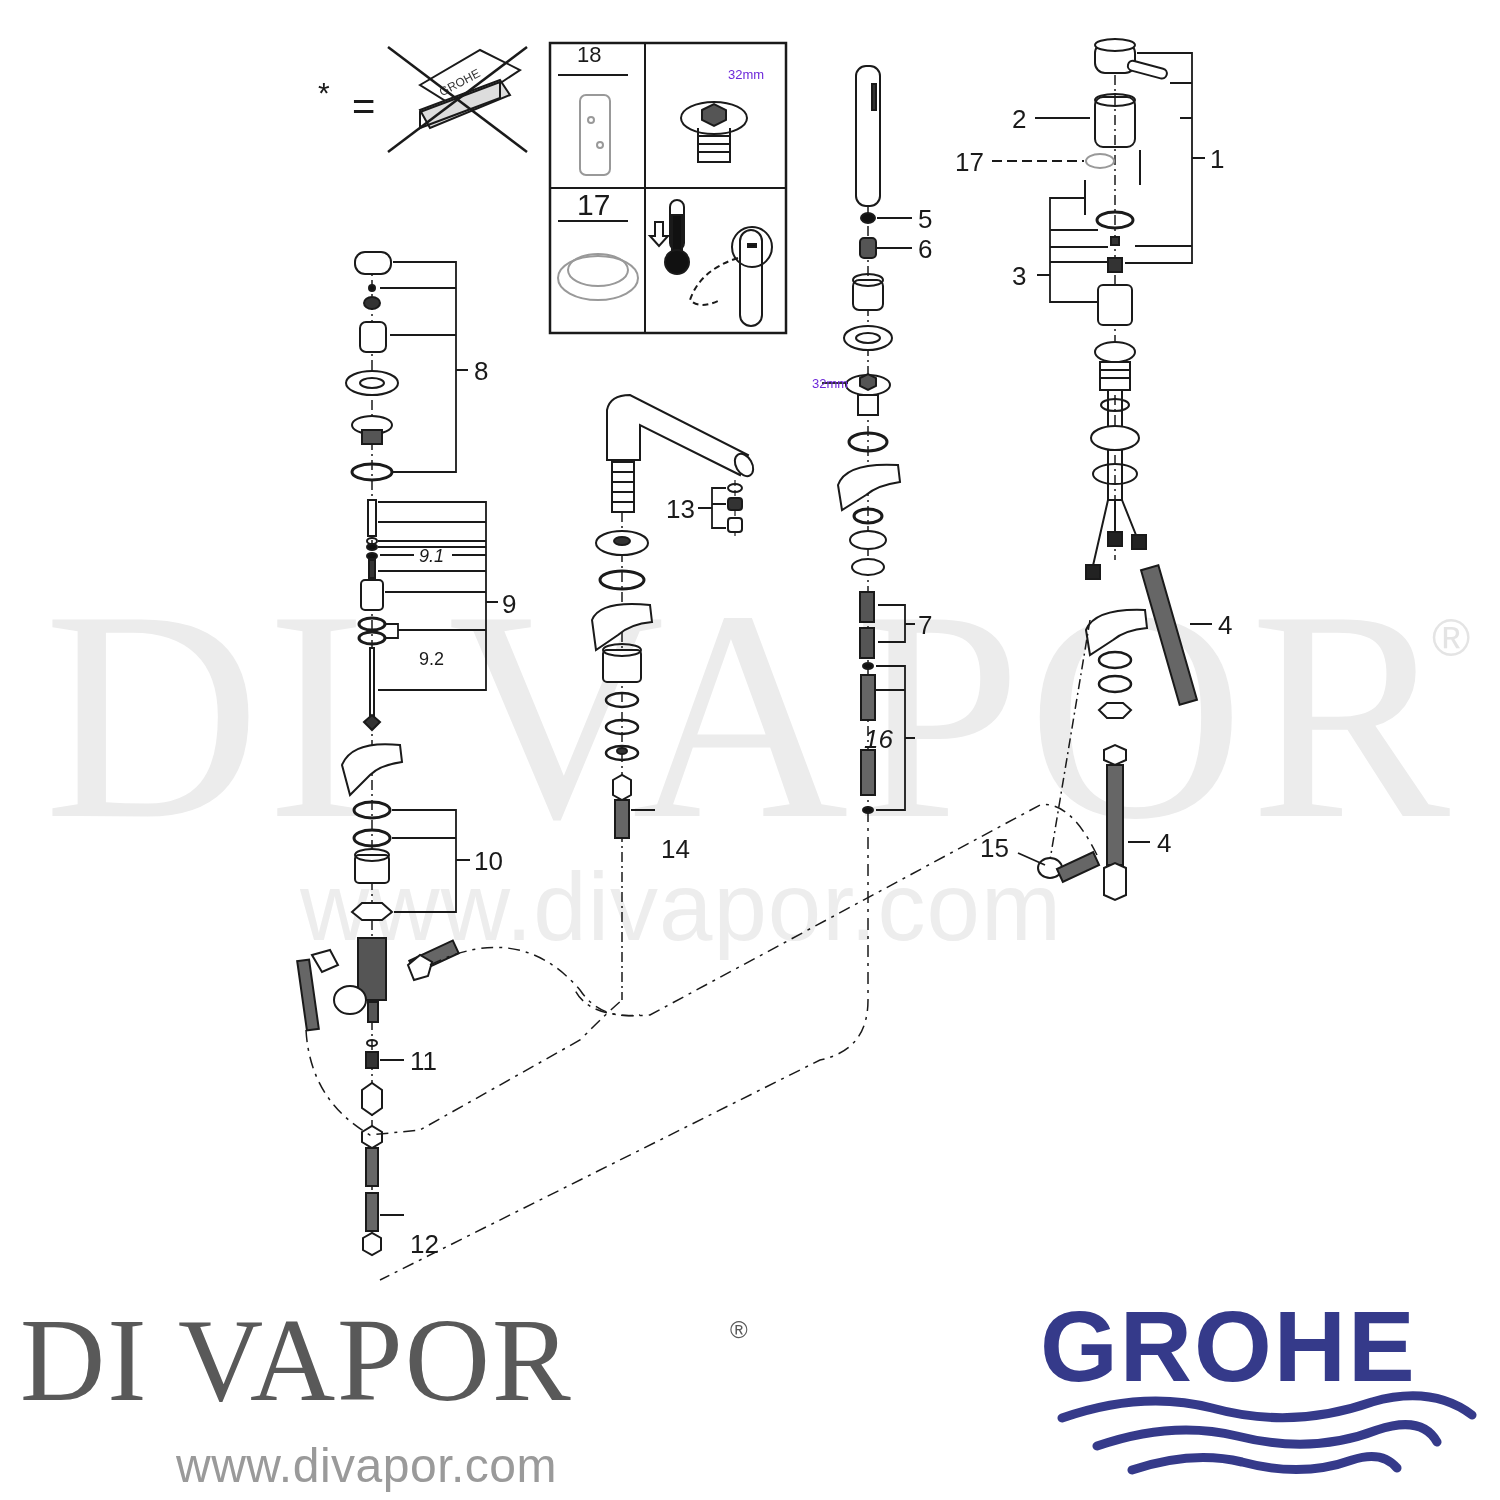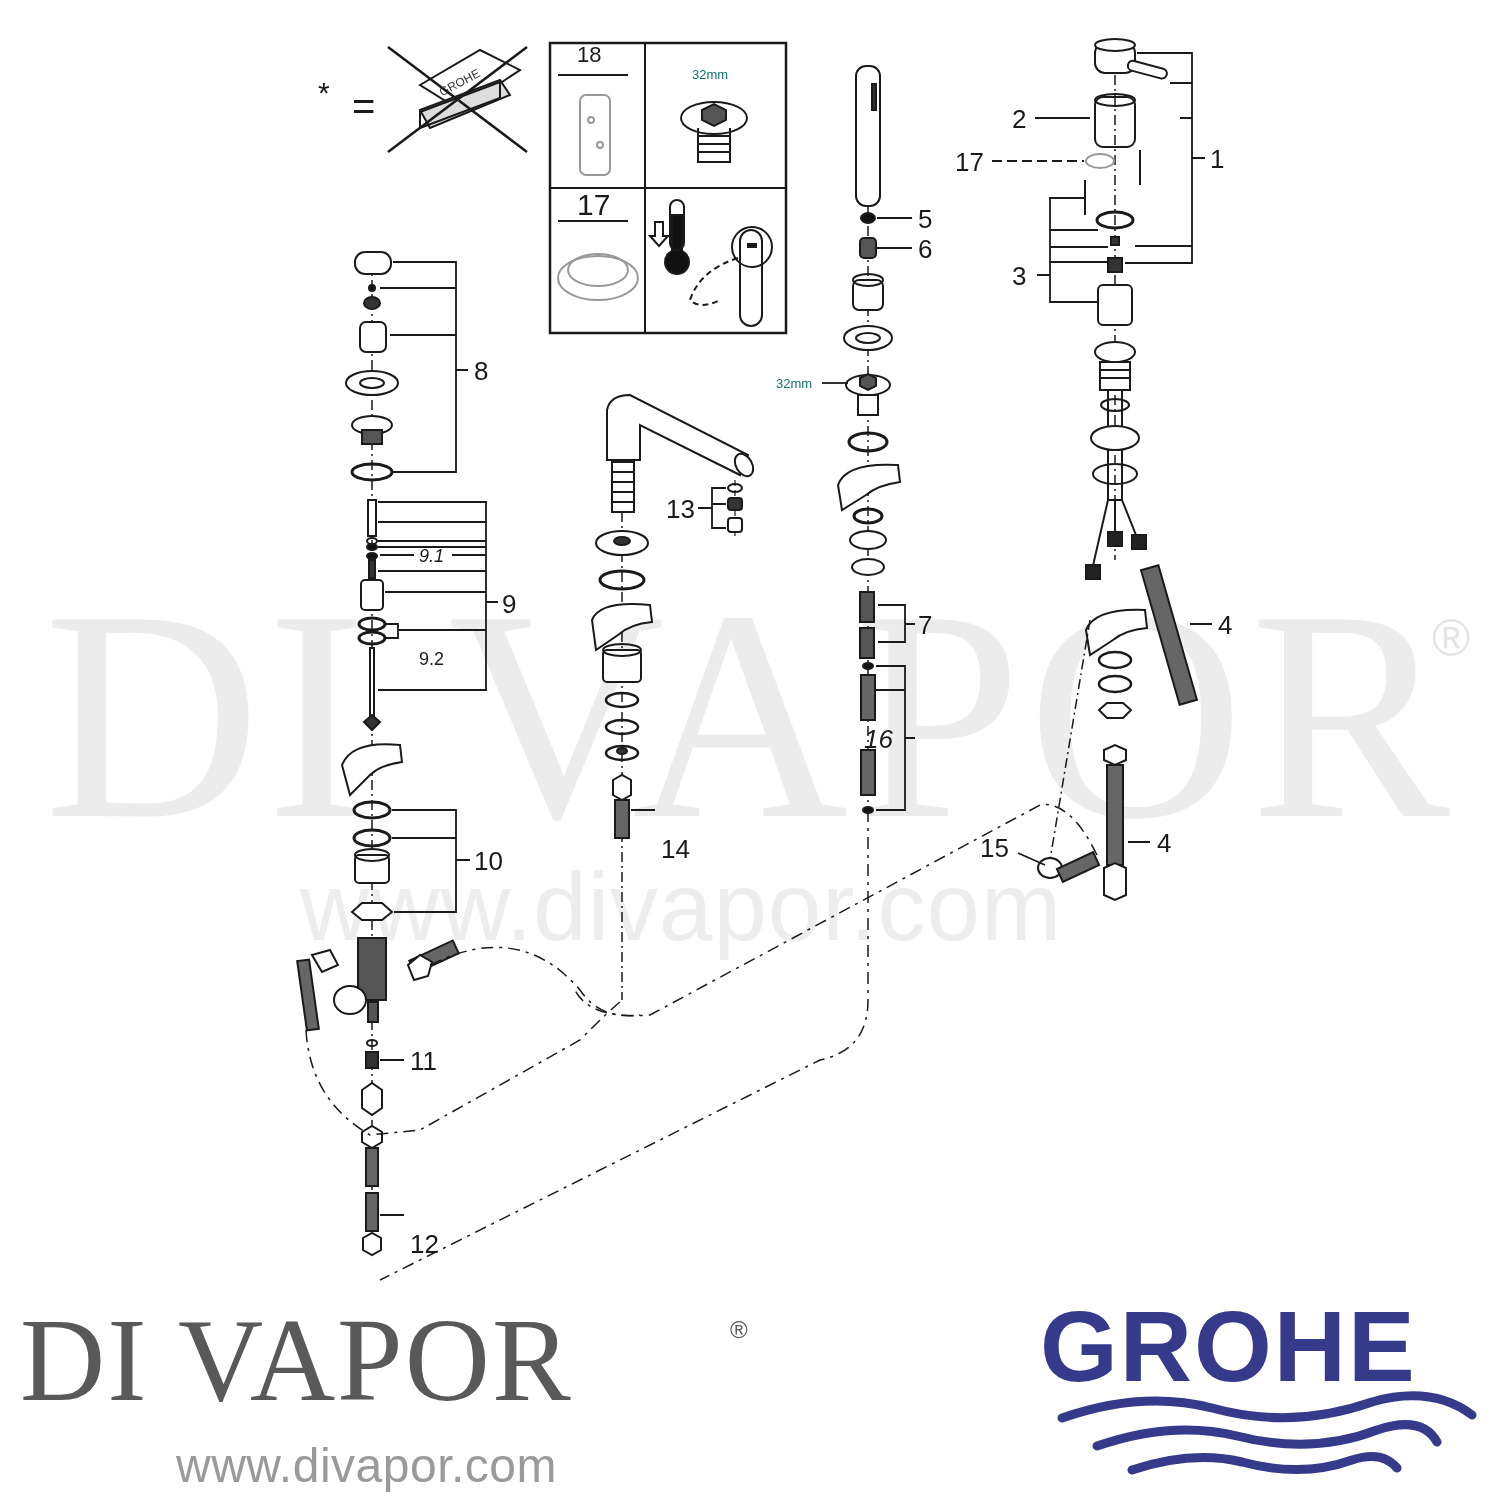--- a/index.html
+++ b/index.html
@@ -3,21 +3,21 @@
 <meta charset="utf-8">
 <style>
   html,body{margin:0;padding:0;background:#fff;}
   #root{position:relative;width:1500px;height:1500px;overflow:hidden;background:#fff;font-family:"Liberation Sans",sans-serif;color:#1a1a1a;}
   .wm-big{position:absolute;left:0;top:565px;width:1500px;text-align:center;font-family:"Liberation Serif",serif;font-size:300px;letter-spacing:6px;color:#ececec;line-height:1;white-space:nowrap;}
   .wm-reg{position:absolute;left:1432px;top:608px;font-size:52px;color:#e4e4e4;font-family:"Liberation Sans",sans-serif;}
   .wm-url{position:absolute;left:300px;top:852px;font-family:"Liberation Sans",sans-serif;font-size:96px;font-weight:300;color:#ededed;letter-spacing:1px;}
   svg.diag{position:absolute;left:0;top:0;}
   .lbl{position:absolute;font-size:26px;color:#1a1a1a;line-height:1;}
   .lbl-sm{position:absolute;font-size:18px;color:#1a1a1a;line-height:1;}
-  .lbl-xs{position:absolute;font-size:13px;color:#0f766e;line-height:1;}
+  .lbl-xs{position:absolute;font-size:13px;color:#6d28d9;line-height:1;margin-left:36px;}
   .divapor-logo{position:absolute;left:20px;top:1302px;font-family:"Liberation Serif",serif;font-size:118px;color:#595959;letter-spacing:2px;line-height:1;}
   .divapor-reg{position:absolute;left:730px;top:1316px;font-size:24px;color:#595959;}
   .divapor-url{position:absolute;left:176px;top:1438px;font-size:48px;color:#9a9a9a;letter-spacing:0.5px;}
   .grohe{position:absolute;left:1032px;top:1290px;width:460px;height:190px;}
   .grohe-text{position:absolute;left:8px;top:6px;font-family:"Liberation Sans",sans-serif;font-weight:700;font-size:100px;color:#353a8a;letter-spacing:2px;line-height:1;}
 </style>
 </head>
 <body>
 
 <div id="root">

